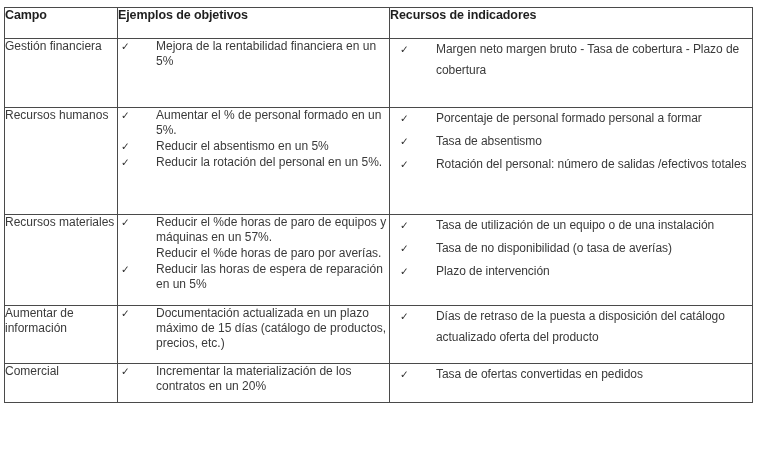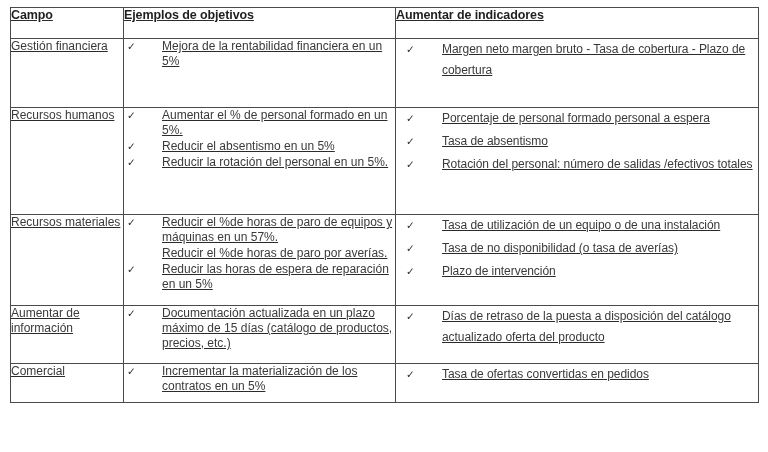--- a/index.html
+++ b/index.html
@@ -20,27 +20,26 @@
   .page {
     position: relative;
     width: 768px;
     height: 452px;
     background: #ffffff;
   }
 
   
   .objectives-table {
     position: absolute;
-    left: 10px;
+    left: 4px;
     top: 7px;
     width: 748px;
     border-collapse: collapse;
     table-layout: fixed;
     background: #ffffff;
-    text-decoration: underline;
   }
   .objectives-table td,
   .objectives-table th {
     border: 1px solid #4a4a4a;
     vertical-align: top;
     padding: 0;
     background: #ffffff;
     overflow: hidden;
   }
 
@@ -134,21 +133,21 @@
     <colgroup>
       <col class="col-campo">
       <col class="col-objetivos">
       <col class="col-indicadores">
     </colgroup>
 
     <thead>
       <tr>
         <th class="head-cell">Campo</th>
         <th class="head-cell">Ejemplos de objetivos</th>
-        <th class="head-cell">Aumentar de indicadores</th>
+        <th class="head-cell">Recursos de indicadores</th>
       </tr>
     </thead>
 
     <tbody>
 
       <tr class="row-financiera">
         <td class="cell field-cell">
           <span class="field-name">Gestión financiera</span>
         </td>
         <td class="cell list-cell objectives">
@@ -186,21 +185,21 @@
             <li class="check-item">
               <span class="tick">✓</span>
               <span>Reducir la rotación del personal en un 5%.</span>
             </li>
           </ul>
         </td>
         <td class="cell list-cell indicators">
           <ul class="check-list">
             <li class="check-item">
               <span class="tick">✓</span>
-              <span>Porcentaje de personal formado personal a espera</span>
+              <span>Porcentaje de personal formado personal a formar</span>
             </li>
             <li class="check-item">
               <span class="tick">✓</span>
               <span>Tasa de absentismo</span>
             </li>
             <li class="check-item">
               <span class="tick">✓</span>
               <span>Rotación del personal: número de salidas /efectivos totales</span>
             </li>
           </ul>
@@ -267,21 +266,21 @@
       </tr>
 
       <tr class="row-comercial">
         <td class="cell field-cell">
           <span class="field-name">Comercial</span>
         </td>
         <td class="cell list-cell objectives">
           <ul class="check-list">
             <li class="check-item">
               <span class="tick">✓</span>
-              <span>Incrementar la materialización de los contratos en un 5%</span>
+              <span>Incrementar la materialización de los contratos en un 20%</span>
             </li>
           </ul>
         </td>
         <td class="cell list-cell indicators">
           <ul class="check-list">
             <li class="check-item">
               <span class="tick">✓</span>
               <span>Tasa de ofertas convertidas en pedidos</span>
             </li>
           </ul>

